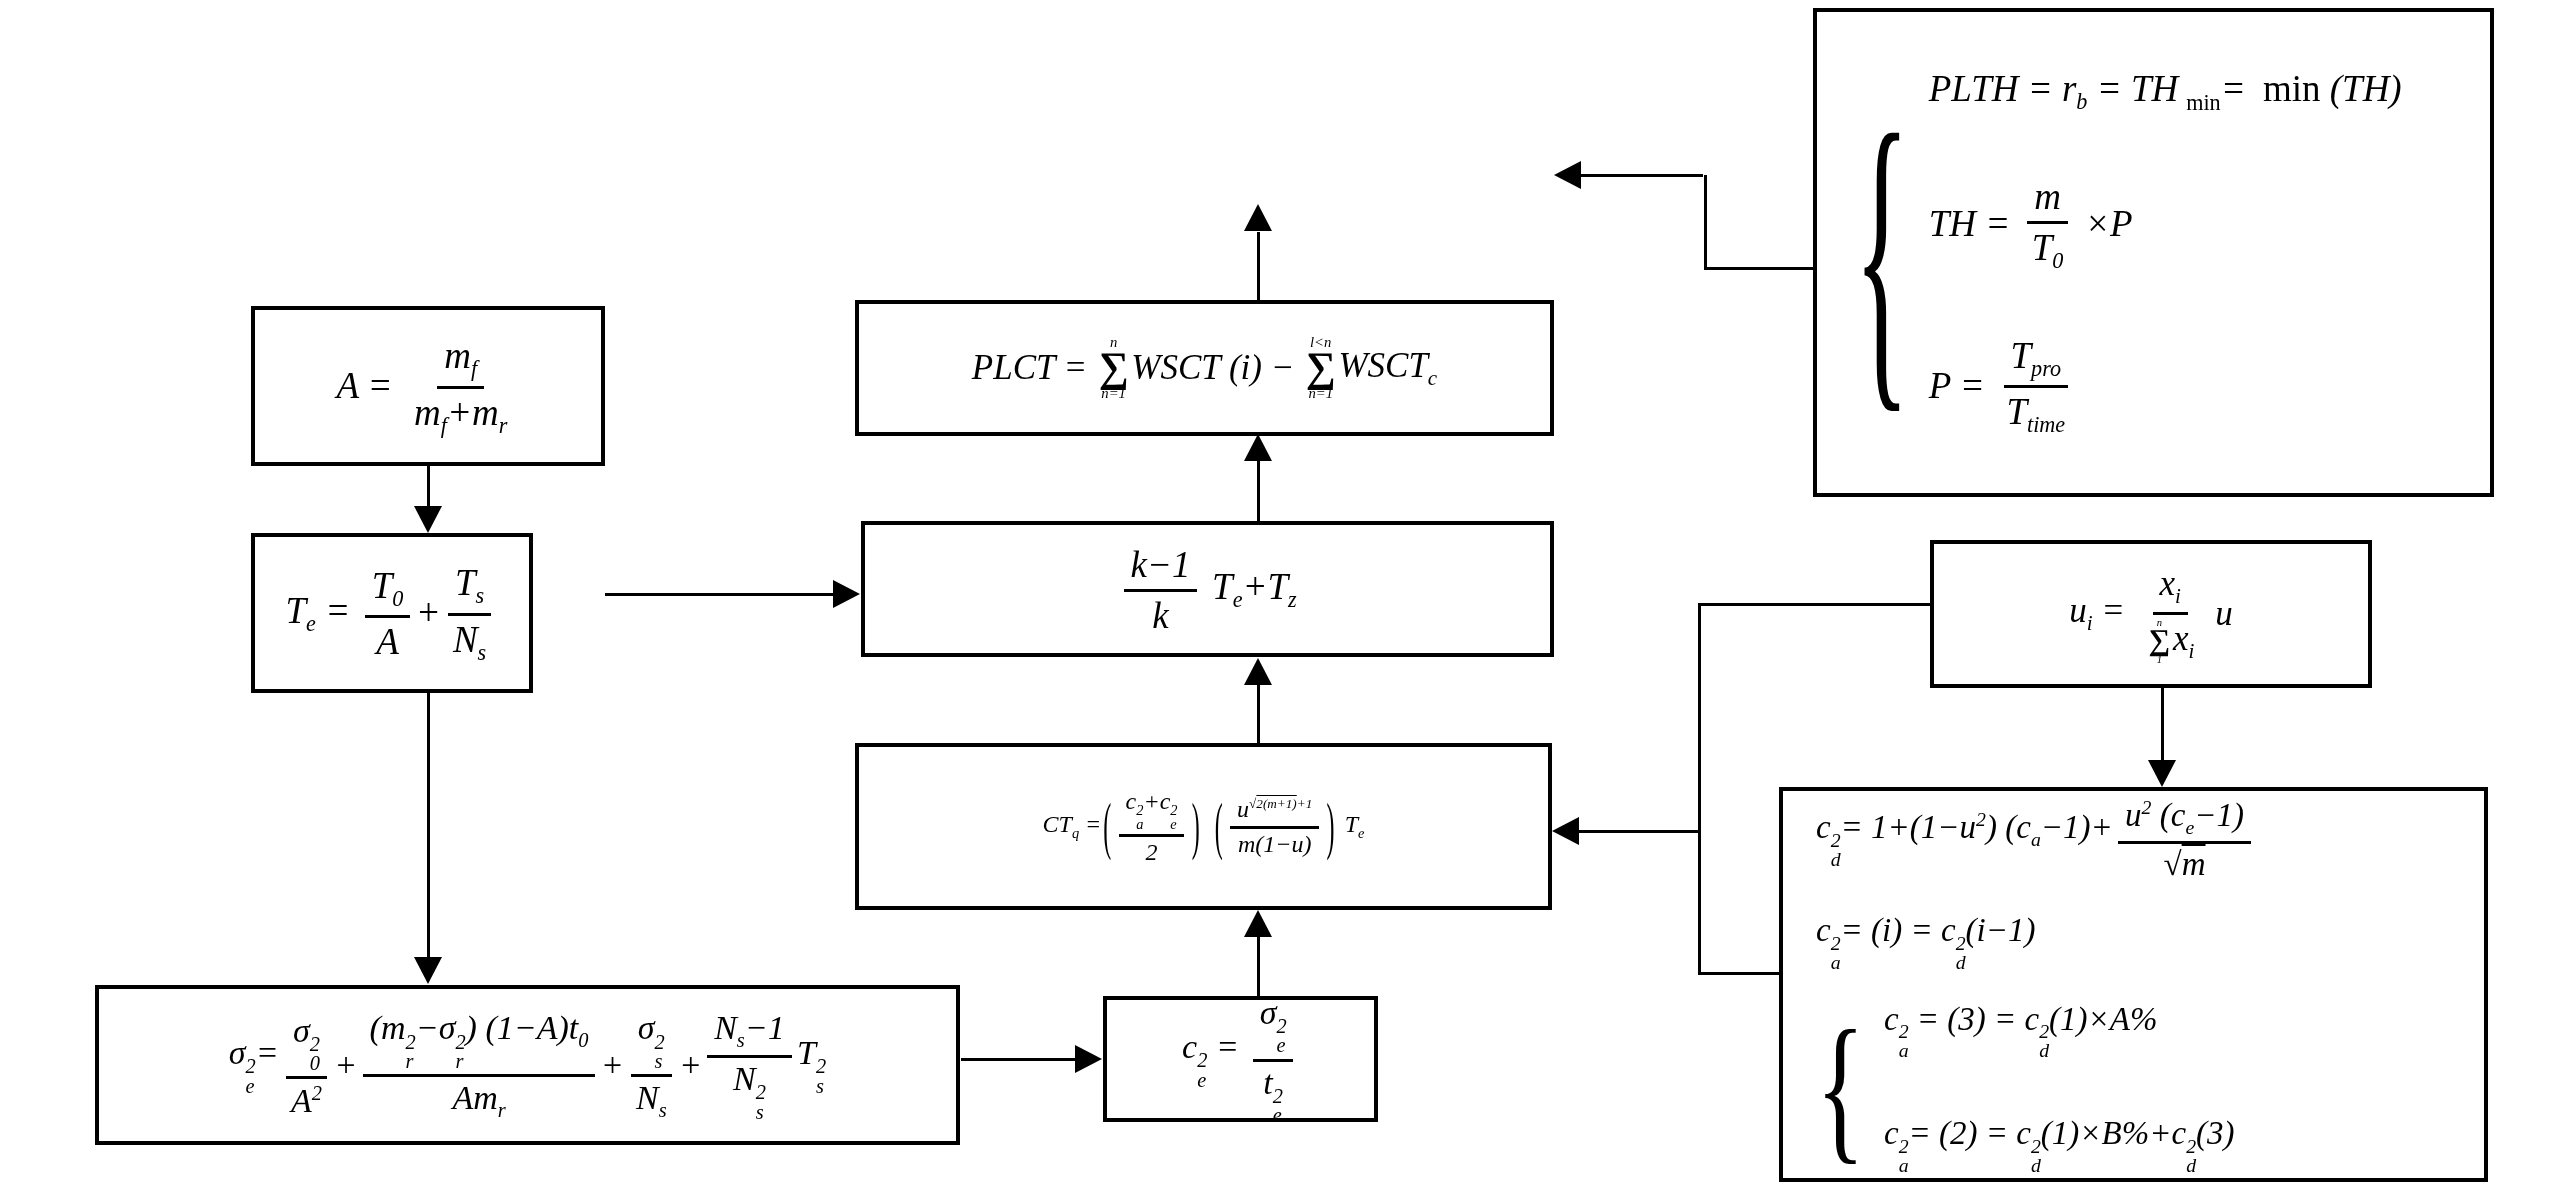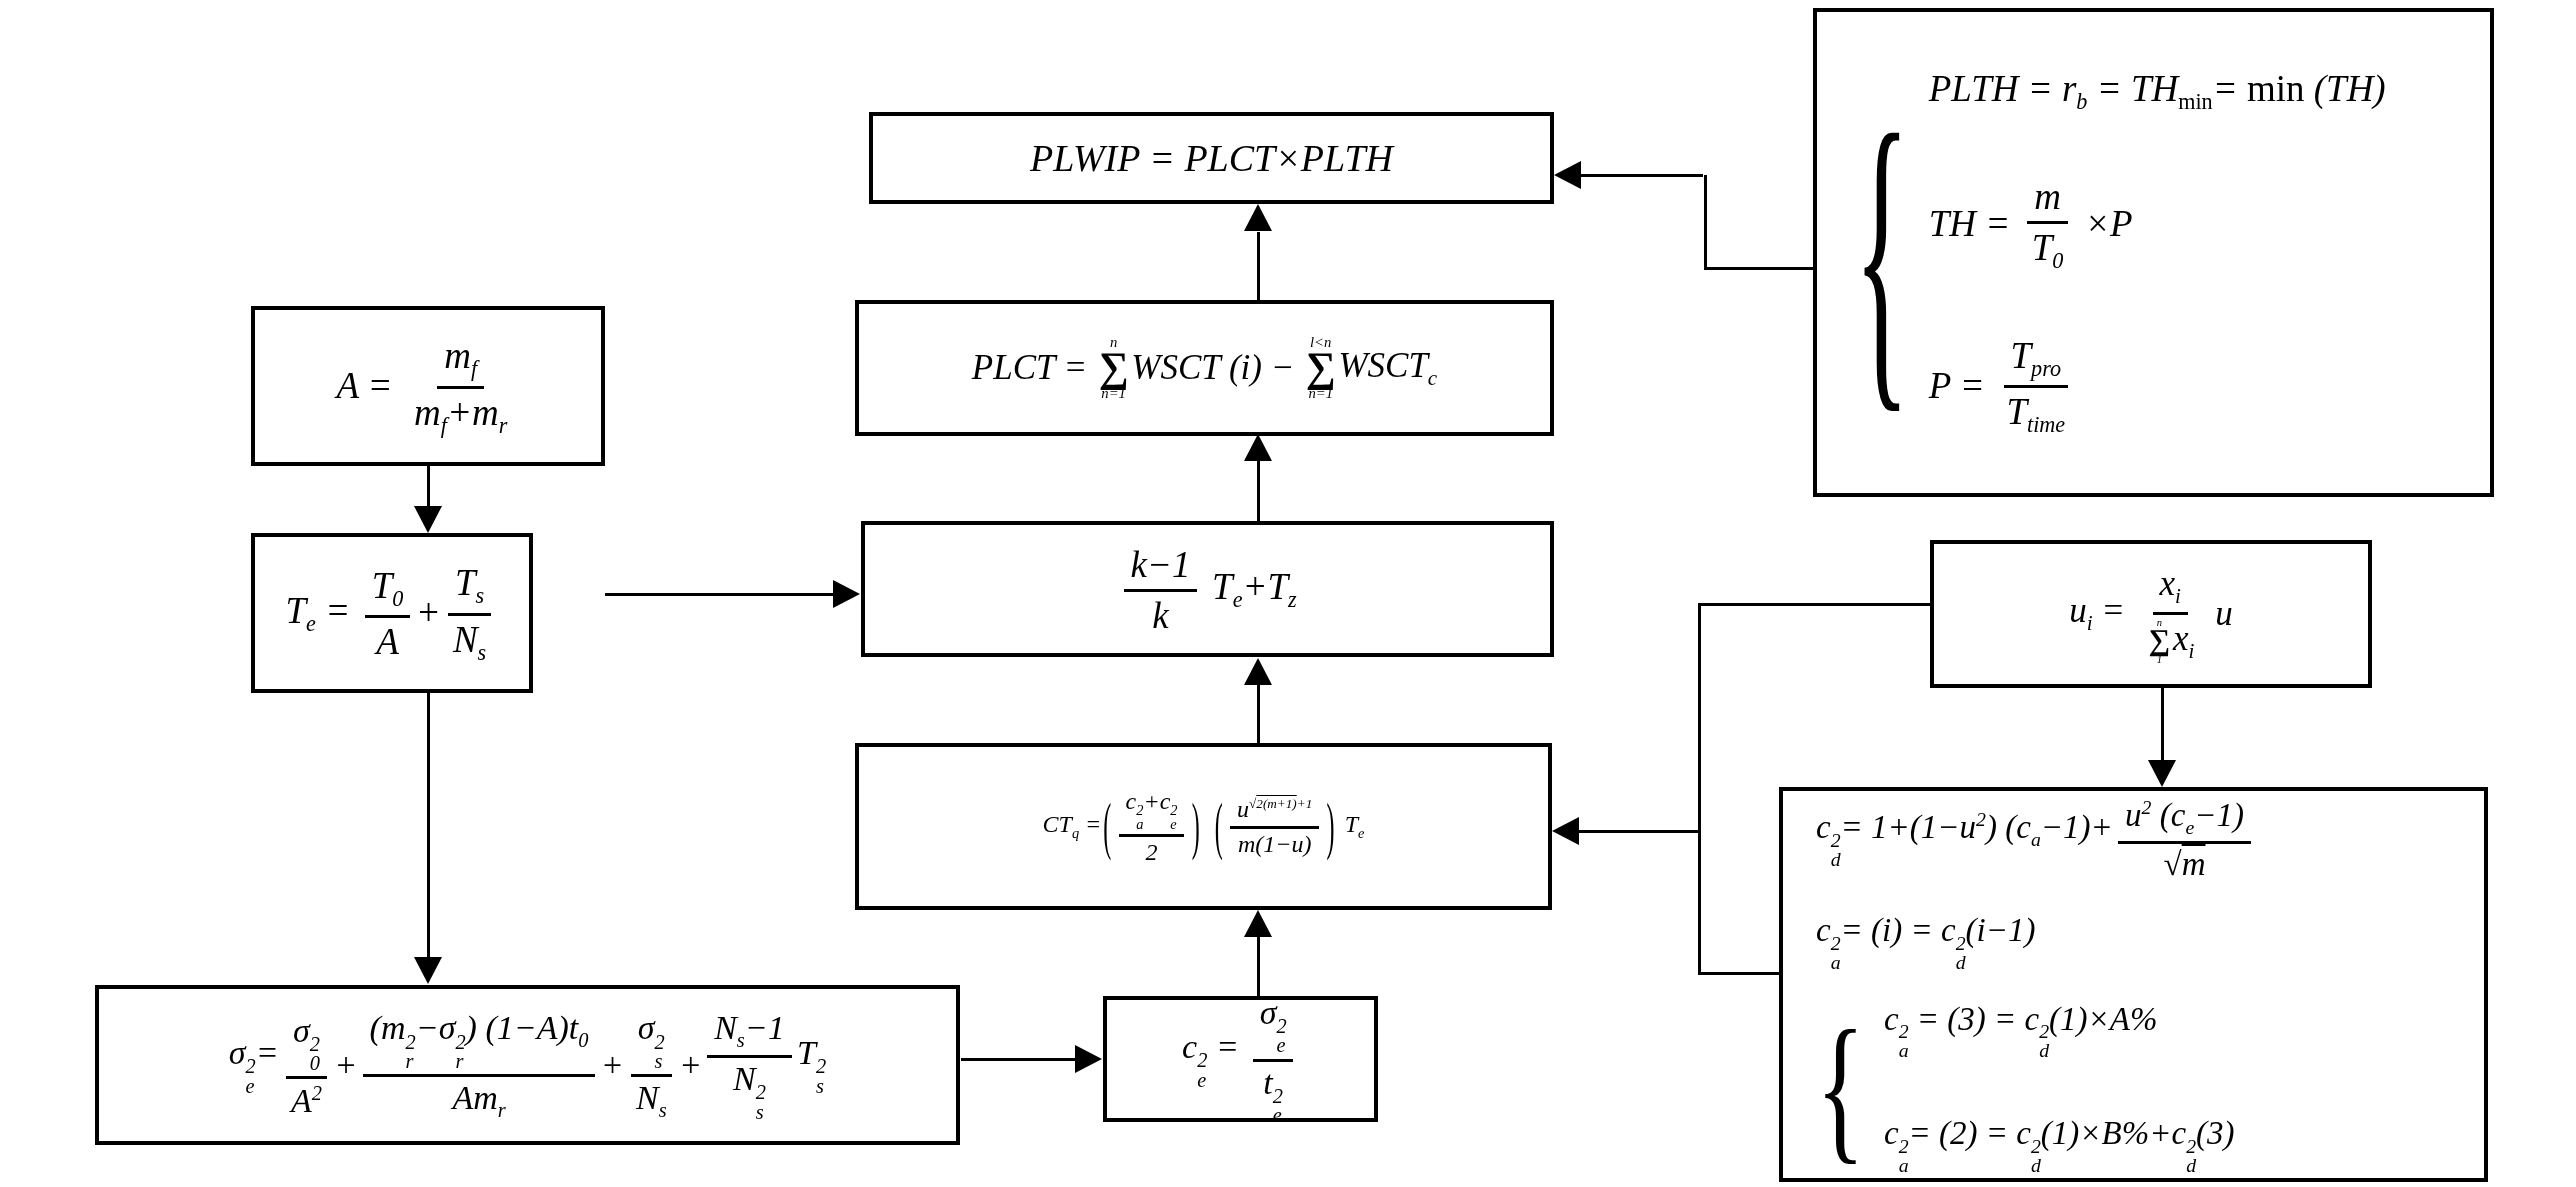--- a/index.html
+++ b/index.html
@@ -5,21 +5,21 @@
   html,body{margin:0;padding:0;background:#ffffff;}
   .canvas{position:relative;width:2576px;height:1188px;background:#ffffff;overflow:hidden;
           font-family:"Liberation Serif", serif;}
   .box{position:absolute;border:4.1px solid #000;background:#fff;box-sizing:border-box;
        display:flex;flex-direction:column;align-items:center;justify-content:center;}
   .box.left-align{align-items:flex-start;}
   .math{font-style:italic;color:#000;}
   .mline{display:flex;align-items:center;white-space:pre;}
   .mcol{display:flex;flex-direction:column;justify-content:center;}
   .run{white-space:pre;}
-  .up{font-style:normal;}
+  .up{font-style:normal;margin-left:8px;}
   sup{font-size:60%;}
   sub{font-size:60%;}
   sub.up{font-style:normal;}
   .supx{font-size:55%;font-style:italic;}
   .ov{text-decoration:overline;}
   .ssk{display:inline-flex;flex-direction:column;align-items:flex-start;font-size:60%;
        line-height:0.95;vertical-align:-0.45em;}
   .f{display:inline-flex;flex-direction:column;align-items:center;margin:0 5.5px;}
   .f .n{border-bottom:3.4px solid #000;padding:1.4px 6.8px 2.7px 6.8px;display:flex;align-items:center;justify-content:center;white-space:pre;}
   .f .d{padding:2px 6.8px 0 6.8px;display:flex;align-items:center;justify-content:center;white-space:pre;}
@@ -32,25 +32,20 @@
   .bg .lines{display:flex;flex-direction:column;align-items:flex-start;}
   .bg .gl{display:flex;align-items:center;white-space:pre;}
   .ln{position:absolute;background:#000;}
   .ah{position:absolute;width:0;height:0;}
 </style>
 </head>
 <body>
 
 <div class="canvas">
 
-  <div class="box" style="left:869px;top:112px;width:685px;height:92px;">
-    <div class="math" style="font-size:38px;">
-        <span class="mline"><span class="run">PLWIP = PLCT×PLTH</span></span>
-      </div>
-  </div>
 
   <div class="box" style="left:855px;top:300px;width:699px;height:136px;">
     <div class="math" style="font-size:35px;">
         <span class="mline"><span class="run">PLCT = </span><span class="sum"><span class="lim">n</span><span class="op">∑</span><span class="lim">n=1</span></span><span class="run">WSCT (i) − </span><span class="sum"><span class="lim">l&lt;n</span><span class="op">∑</span><span class="lim">n=1</span></span><span class="run"><span>WSCT<sub>c</sub></span></span></span>
       </div>
   </div>
 
   <div class="box" style="left:861px;top:521px;width:693px;height:136px;">
     <div class="math" style="font-size:37px;">
         <span class="mline"><span class="f"><span class="n"><span class="run">k−1</span></span><span class="d"><span class="run">k</span></span></span><span class="run"> <span>T<sub>e</sub></span>+<span>T<sub>z</sub></span></span></span>

